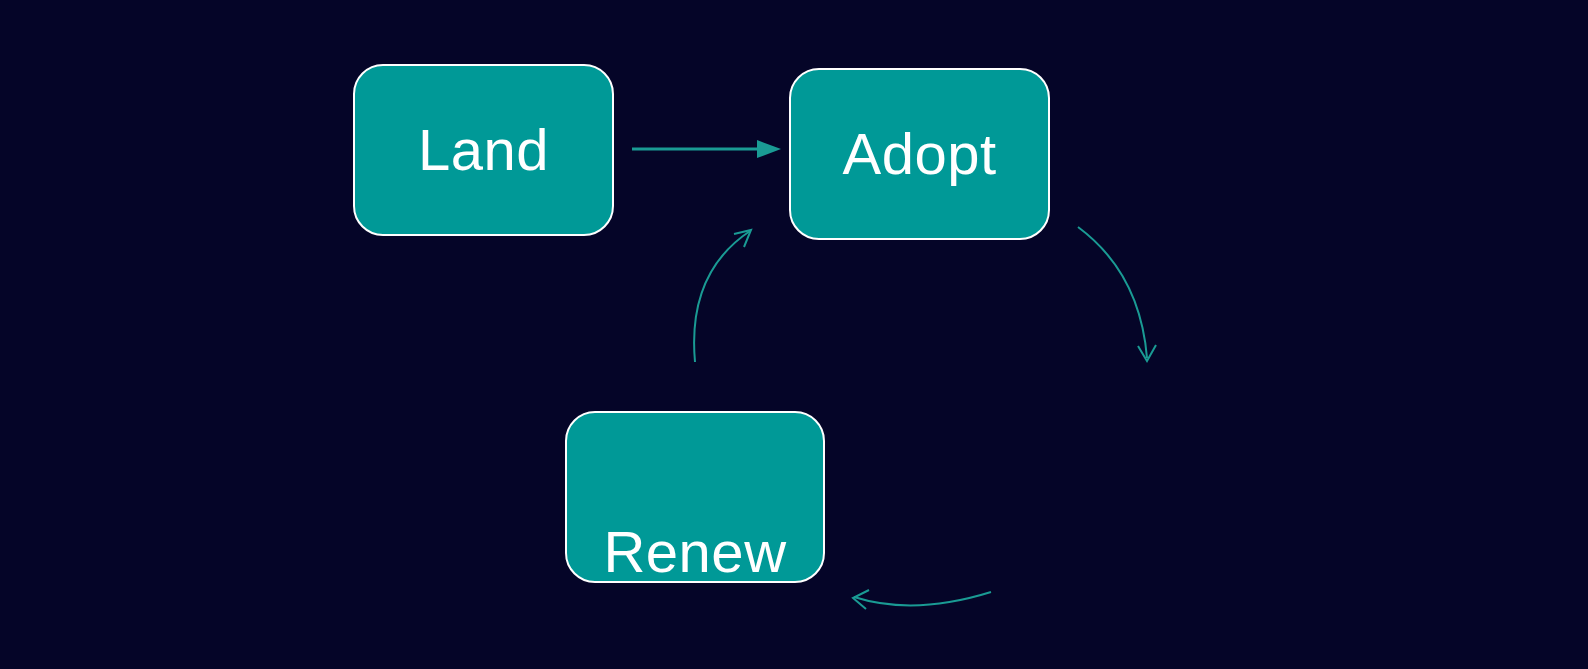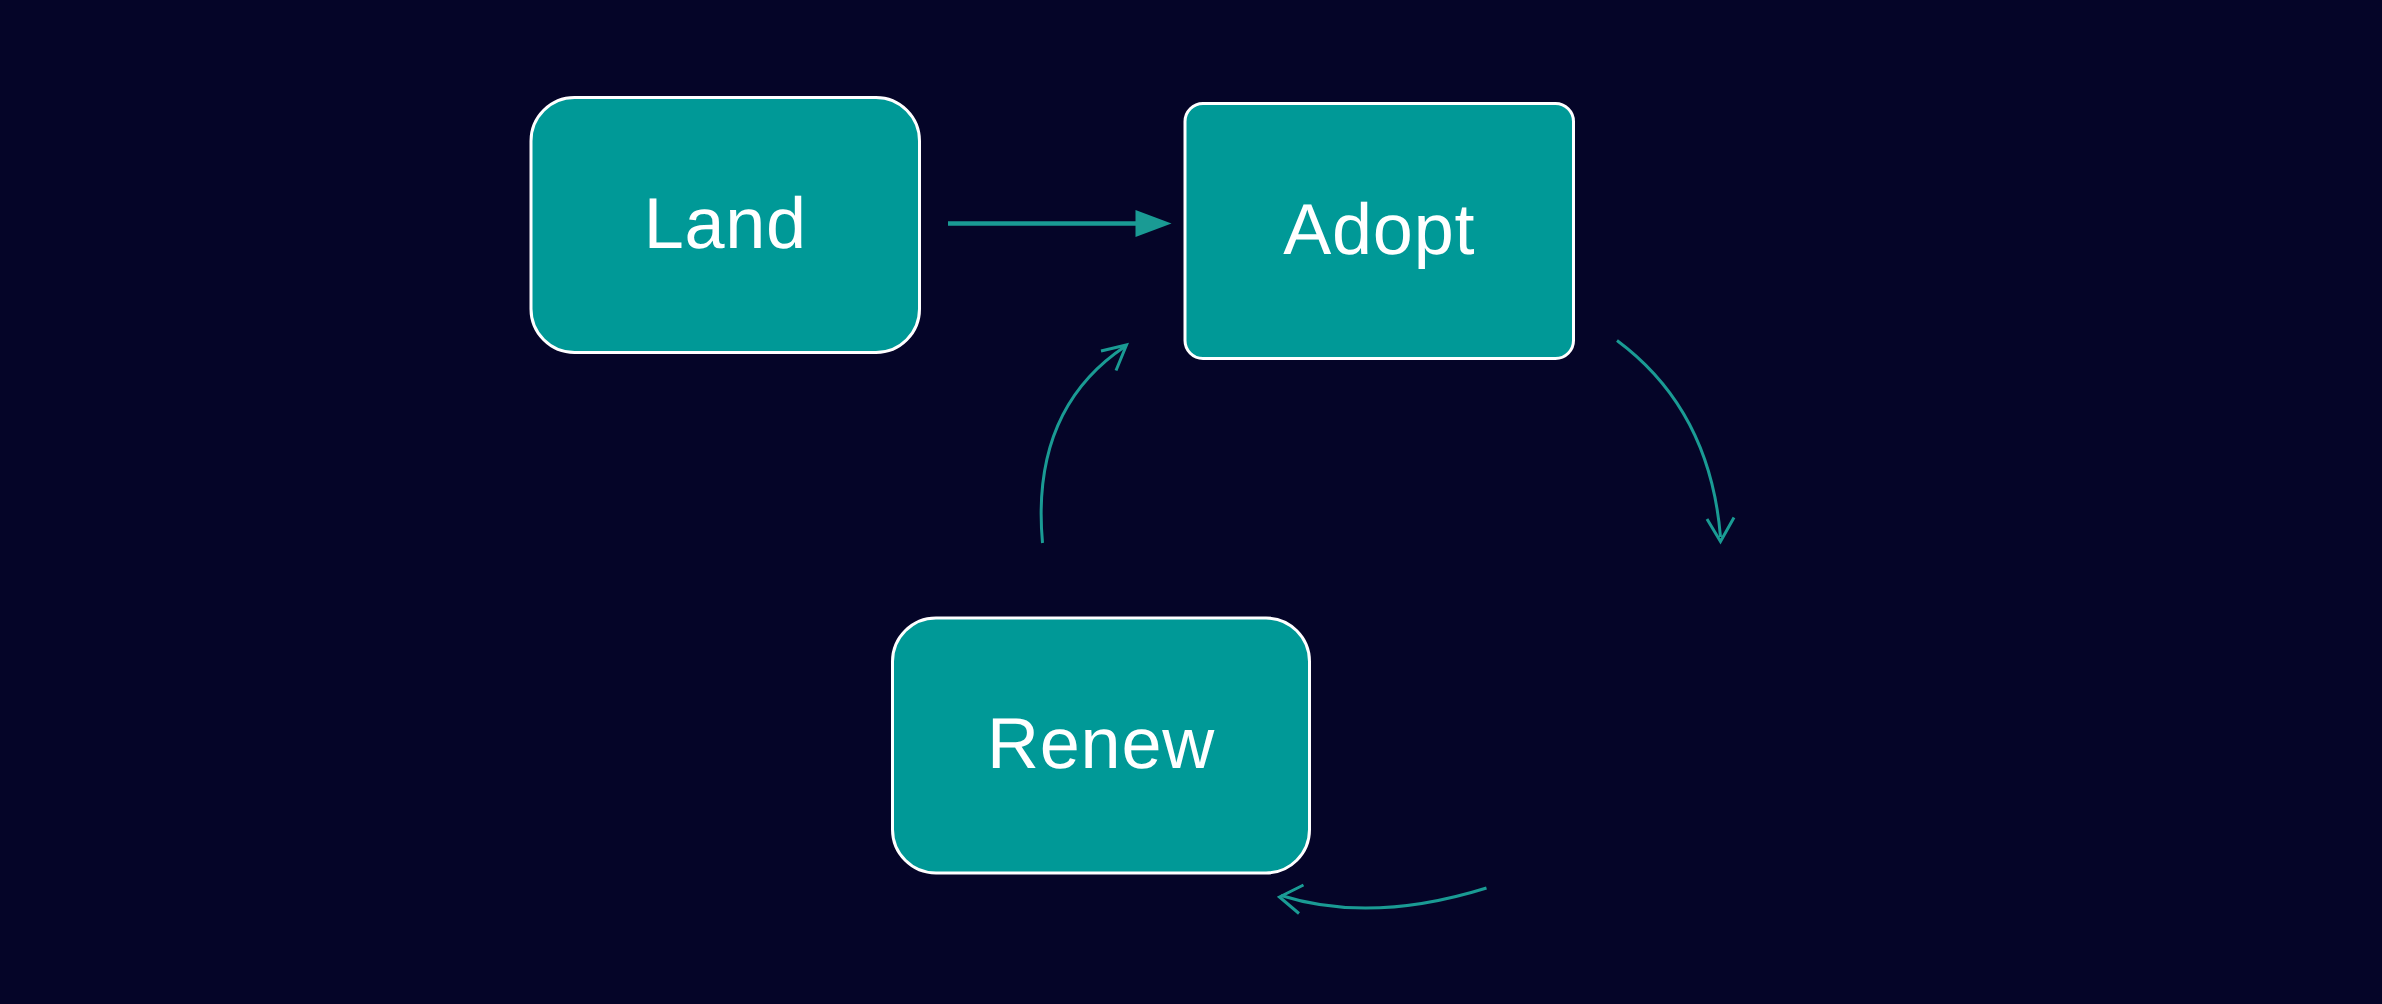--- a/index.html
+++ b/index.html
@@ -31,29 +31,29 @@
     position: absolute;
     background: var(--node-fill);
     border: 2px solid var(--node-border);
     border-radius: 30px;
     display: flex;
     align-items: center;
     justify-content: center;
   }
   .node-label {
     color: var(--node-text);
-    font-size: 48px;
+    font-size: 58px;
     font-weight: 400;
     line-height: 1;
     letter-spacing: 0.5px;
     white-space: nowrap;
   }
   .node-land   { left: 353px; top: 64px;  width: 261px; height: 172px; }
-  .node-adopt  { left: 789px; top: 68px;  width: 261px; height: 172px; border-radius: 13px; }
-  .node-renew  { left: 594px; top: 411px; width: 280px; height: 172px; }
+  .node-adopt  { left: 789px; top: 68px;  width: 261px; height: 172px; }
+  .node-renew  { left: 565px; top: 411px; width: 260px; height: 172px; align-items: flex-end; }
   .node-expand { left: 988px; top: 411px; width: 262px; height: 172px; }
   .edge-line   { stroke: var(--arrow); fill: none; }
   .edge-head-solid { fill: var(--arrow); stroke: none; }
 </style>
 </head>
 <body>
 
 <div class="stage">
 
   <svg class="arrows" viewBox="0 0 1588 669" xmlns="http://www.w3.org/2000/svg" aria-hidden="true">

